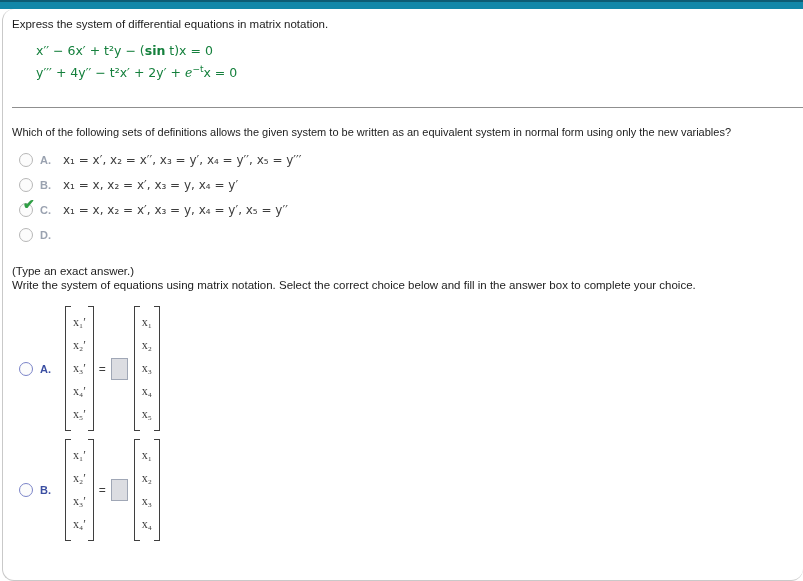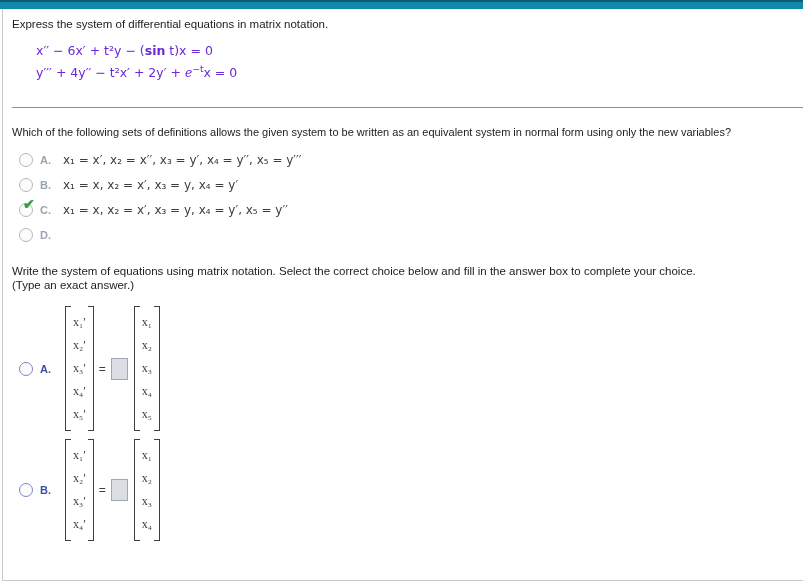--- a/index.html
+++ b/index.html
@@ -7,24 +7,24 @@
     width:803px;height:581px;background:#ffffff;position:relative;overflow:hidden;
     font-family:"Liberation Sans",sans-serif;color:#222;
   }
   .topbar{
     position:absolute;top:0;left:0;width:803px;height:9px;
     background:#1287a8;border-top:2px solid #0d5c74;box-sizing:border-box;
   }
   .panel{
     position:absolute;top:9px;left:2px;right:0;bottom:0;
     border-left:1px solid #c9c9c9;border-bottom:1px solid #c9c9c9;
-    box-sizing:border-box;background:#fff;
+    box-sizing:border-box;background:#fff;border-radius:12px;
   }
   .title{margin:9px 0 0 9px;font-size:11.5px;color:#1c1c1c;}
-  .eqs{margin:11px 0 0 33px;font-size:12.5px;color:#6d28d9;line-height:19px;
+  .eqs{margin:11px 0 0 33px;font-size:12.5px;color:#15803d;line-height:19px;
        font-family:"DejaVu Sans",sans-serif;}
   .eq .fn{font-weight:bold;}
   .eq .ee{font-style:italic;font-family:"DejaVu Serif",serif;}
   .eq sup{font-size:9px;}
   .divider{margin:25px 0 0 9px;border:none;border-top:1px solid #8f8f8f;height:0;}
   .q1text{margin:18px 0 0 9px;font-size:11px;color:#1c1c1c;}
   .opts1{margin:9px 0 0 16px;}
   .opt-row{display:flex;align-items:center;height:25px;}
   .radio{width:12px;height:12px;border:1px solid #b7b7b7;border-radius:50%;
          background:#fcfcfc;position:relative;flex:0 0 auto;}
@@ -85,22 +85,22 @@
       <span class="opt-label">C.</span>
       <span class="opt-math">x₁ = x, x₂ = x′, x₃ = y, x₄ = y′, x₅ = y′′</span>
     </div>
     <div class="opt-row">
       <div class="radio"></div>
       <span class="opt-label">D.</span>
     </div>
   </div>
 
   <div class="q2text">
+    <div>(Type an exact answer.)</div>
     <div>Write the system of equations using matrix notation. Select the correct choice below and fill in the answer box to complete your choice.</div>
-    <div>(Type an exact answer.)</div>
   </div>
 
   <div class="mchoice first">
     <div class="radio blue"></div>
     <span class="mlabel">A.</span>
     <div class="matrix">
       <div class="mrow">x₁′</div>
       <div class="mrow">x₂′</div>
       <div class="mrow">x₃′</div>
       <div class="mrow">x₄′</div>

